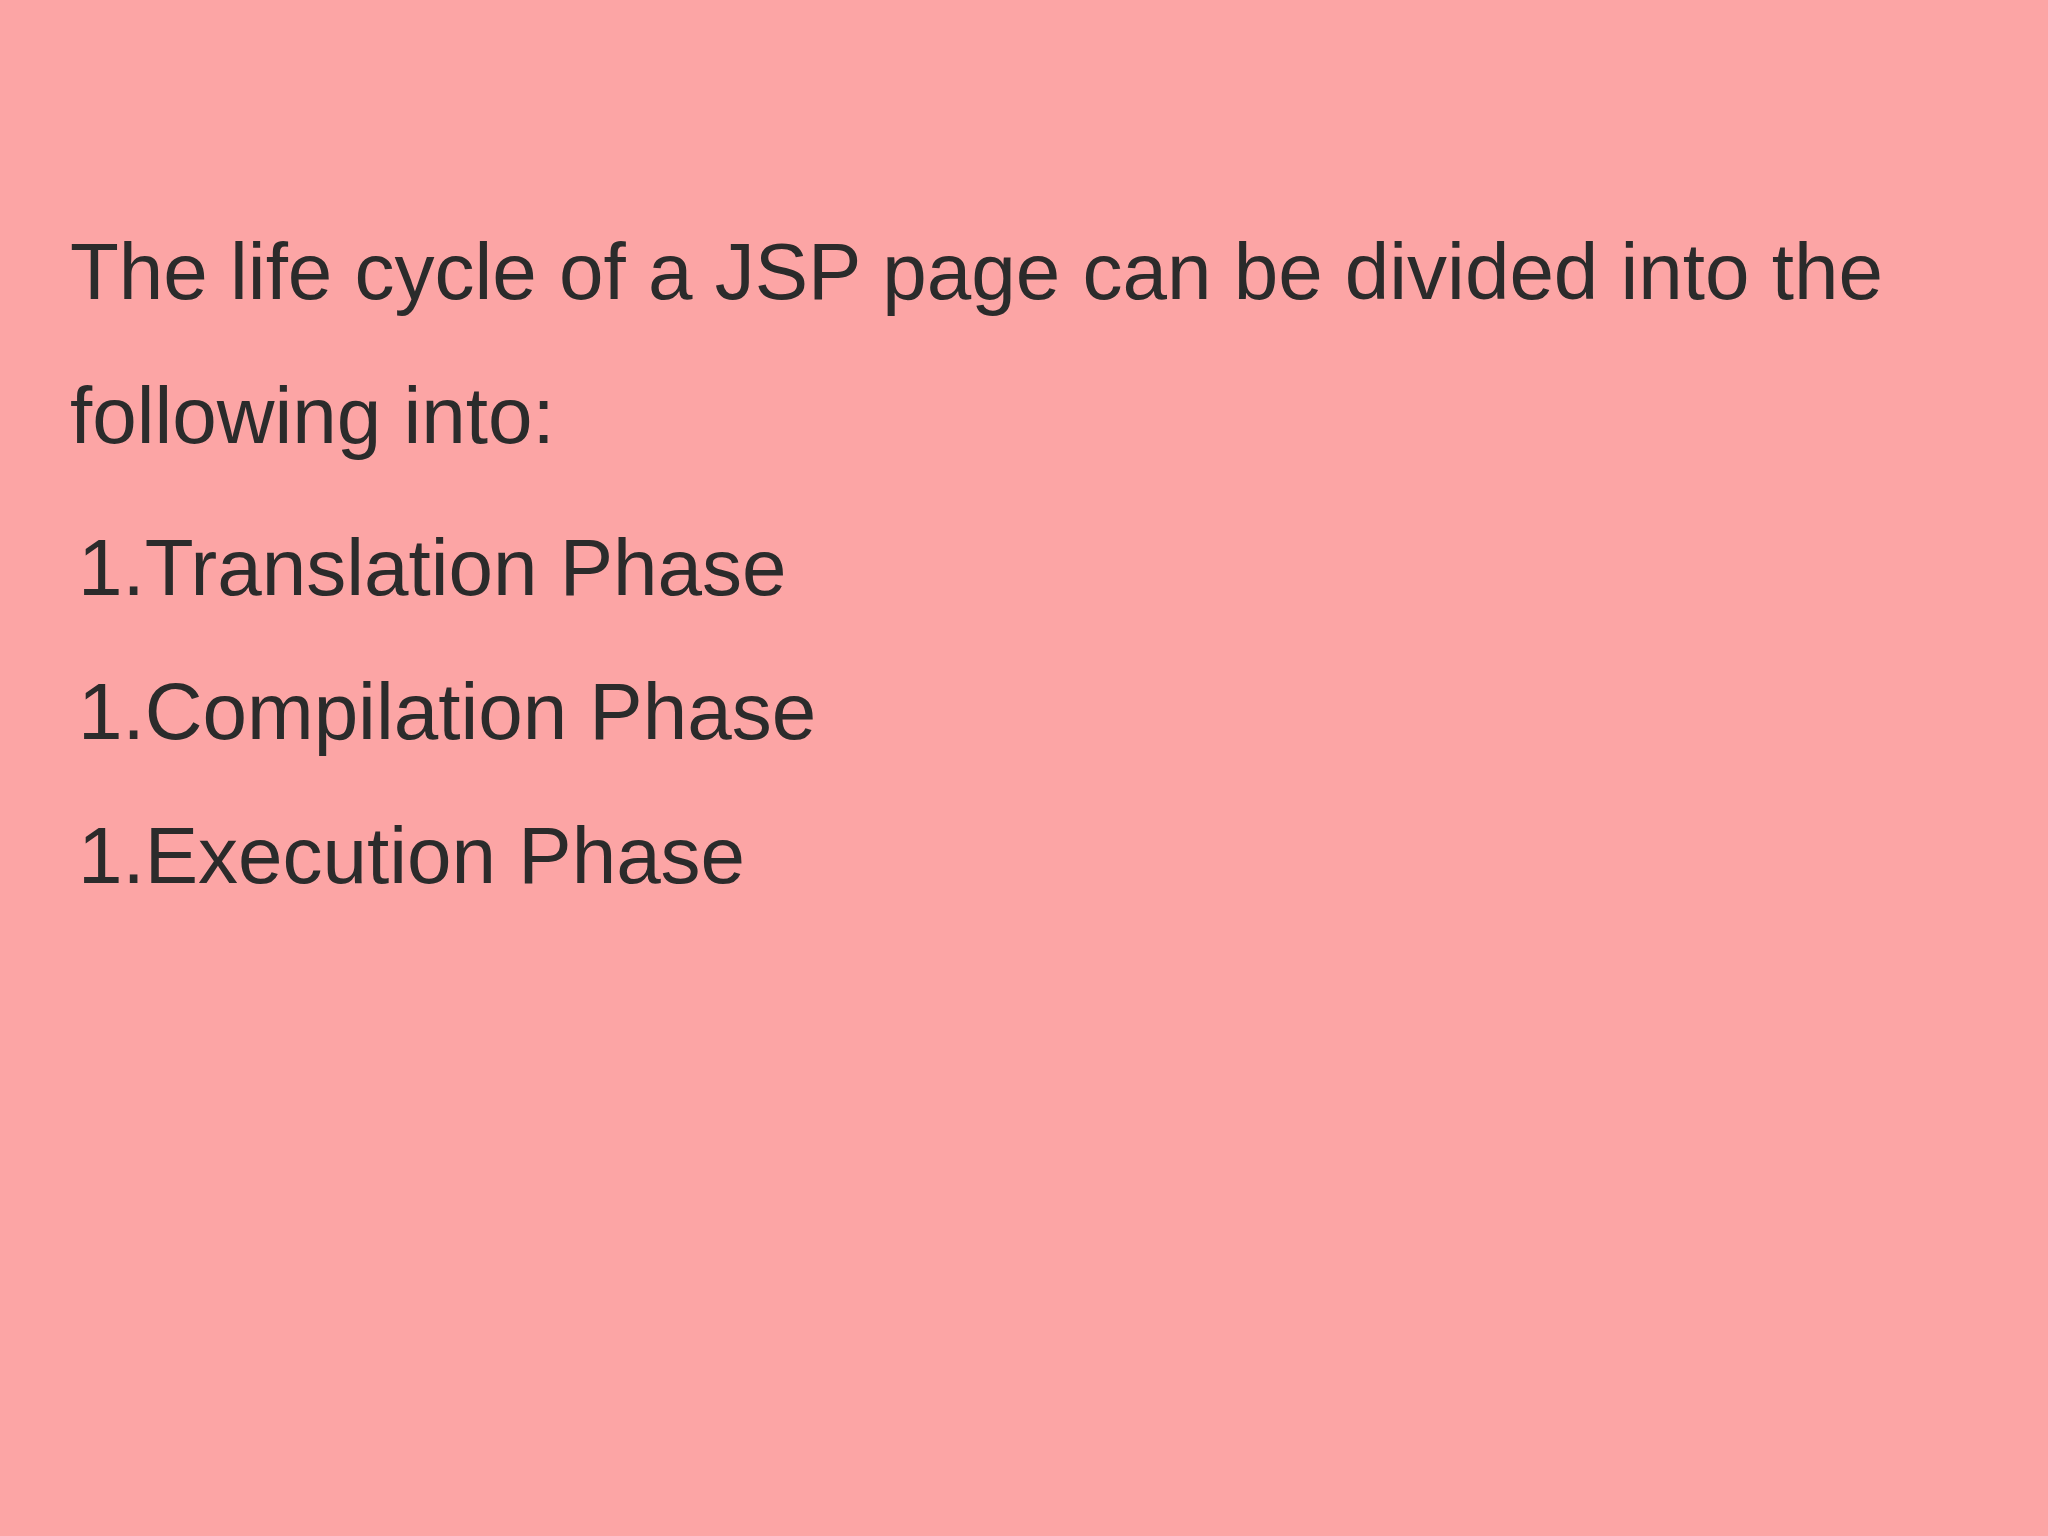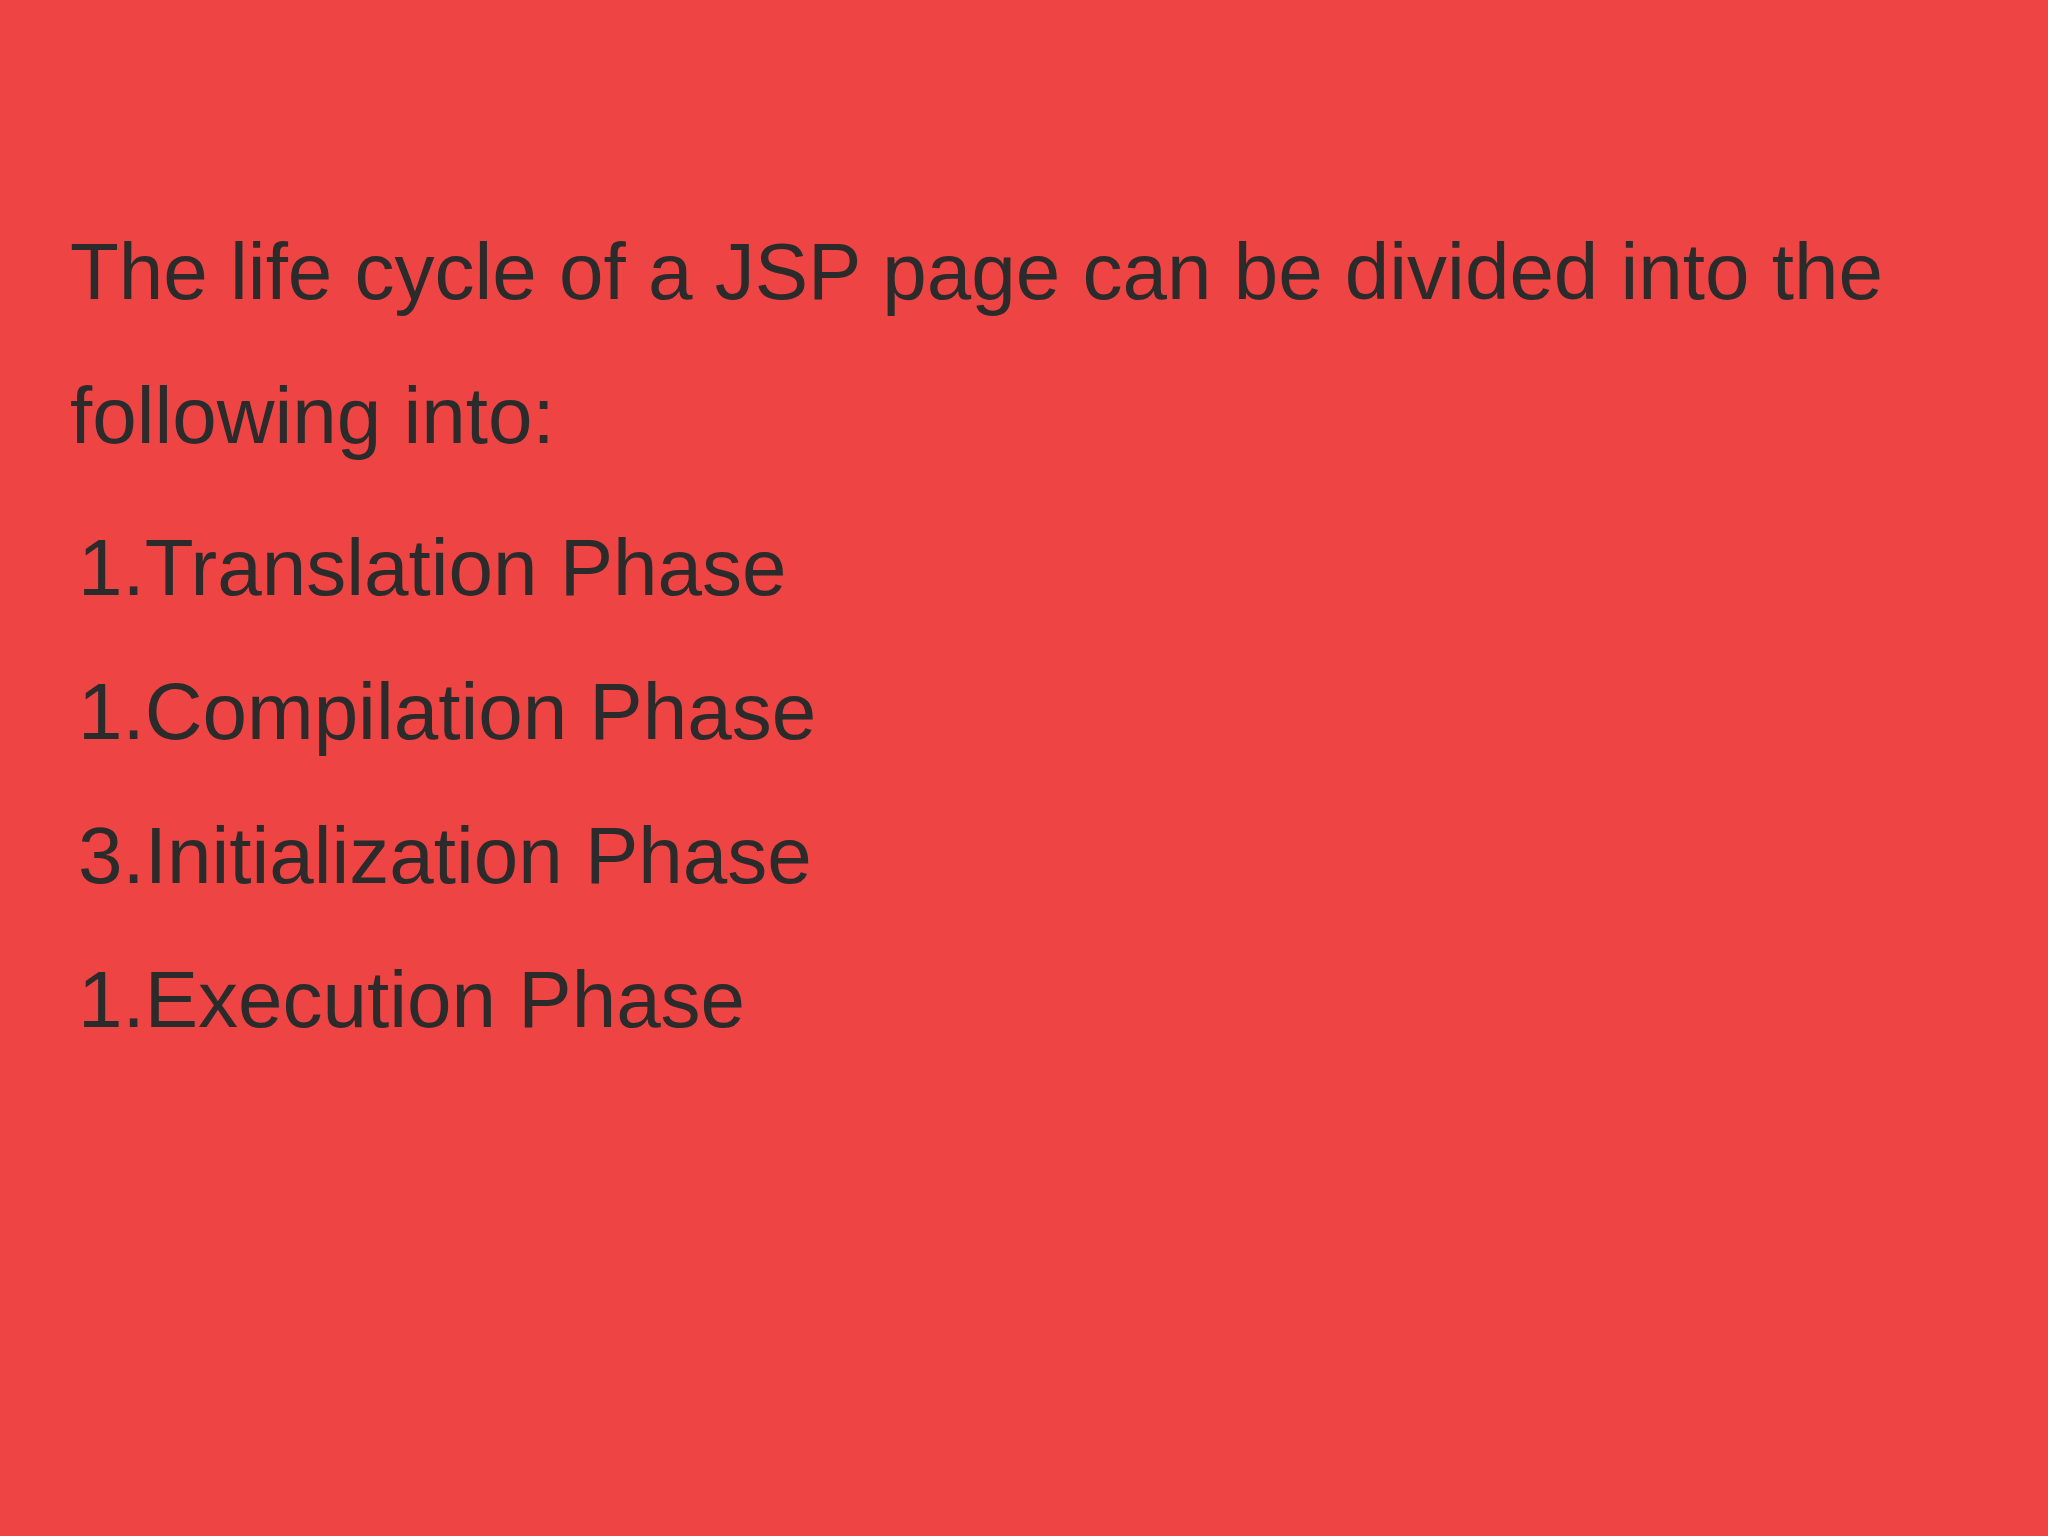--- a/index.html
+++ b/index.html
@@ -5,21 +5,21 @@
   html, body {
     margin: 0;
     padding: 0;
     background: #ffffff;
   }
   .slide {
     position: relative;
     box-sizing: border-box;
     width: 2048px;
     height: 1536px;
-    background: #ef4444;
+    background: #fca5a5;
     overflow: hidden;
     padding: 200px 40px 0 70px;
     font-family: "Liberation Sans", sans-serif;
     font-size: 80px;
     line-height: 144px;
     font-weight: 400;
     color: #2b2b2b;
   }
   .text-line {
     margin: 0;
@@ -36,16 +36,15 @@
 </head>
 <body>
 
 <div class="slide">
   <p class="text-line">The life cycle of a JSP page can be divided into the</p>
   <p class="text-line">following into:</p>
 
   <ul class="phase-list">
     <li class="text-line">1.Translation Phase</li>
     <li class="text-line">1.Compilation Phase</li>
-    <li class="text-line">3.Initialization Phase</li>
     <li class="text-line">1.Execution Phase</li>
   </ul>
 </div>
 
 </body></html>

